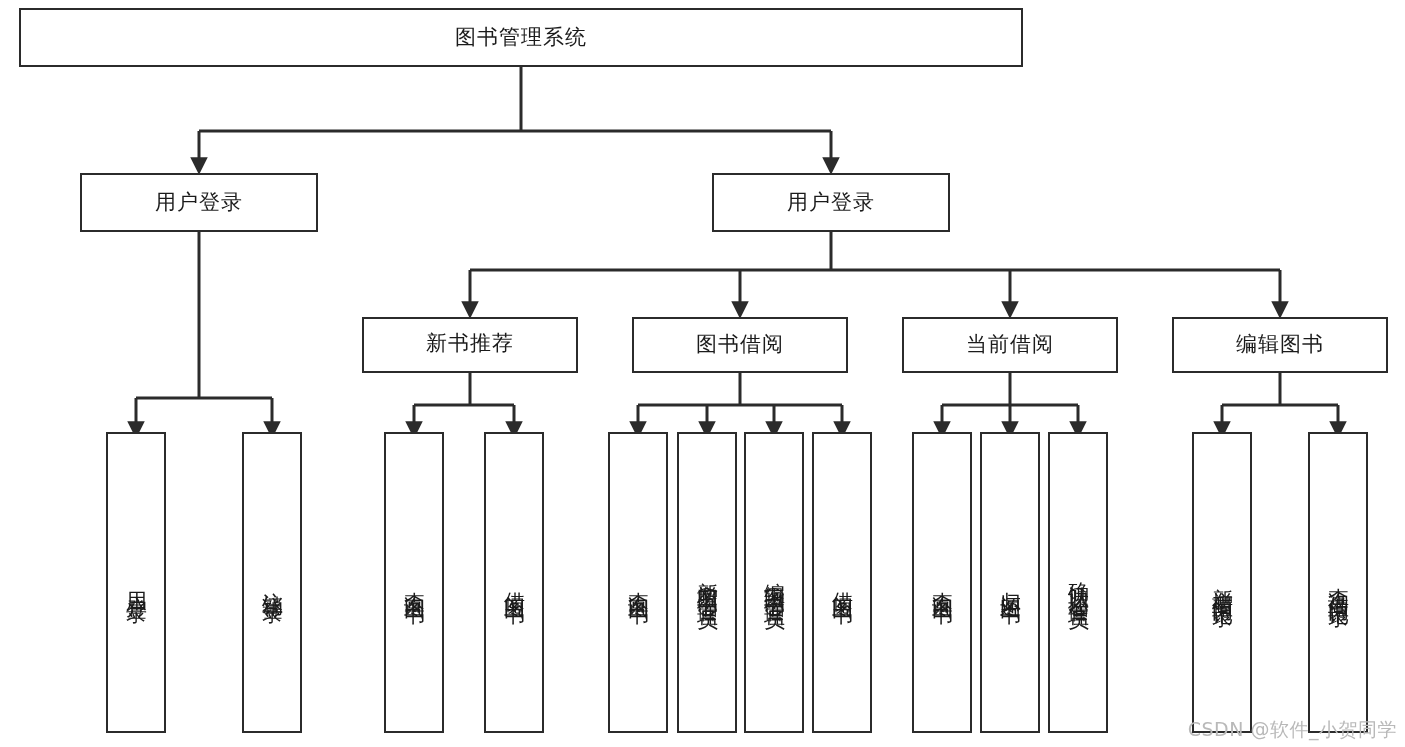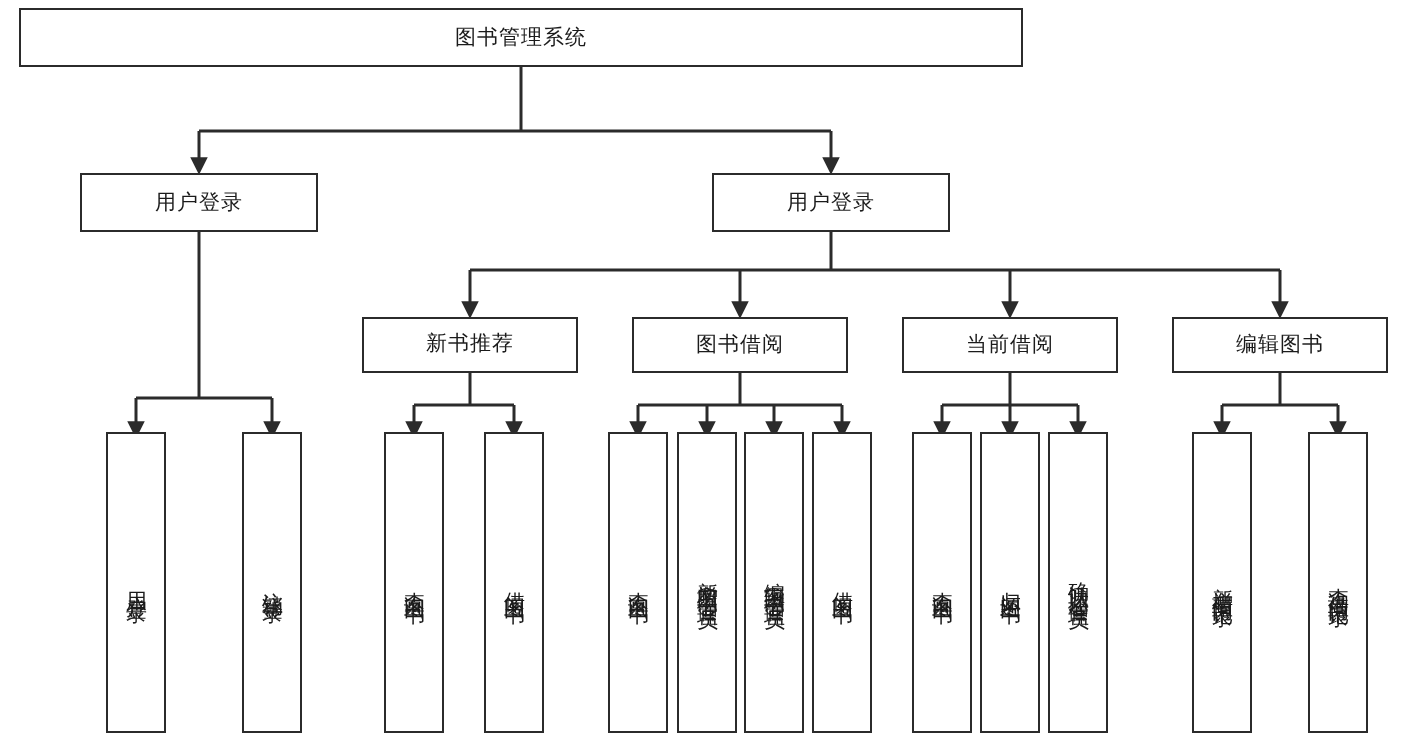--- a/index.html
+++ b/index.html
@@ -177,13 +177,14 @@
     <span class="vtxt">确认归还（管理员）</span>
   </div>
 
   <div class="node vert" style="left:1192px; top:432px; width:60px; height:301px;">
     <span class="vtxt">新增借阅记录</span>
   </div>
   <div class="node vert" style="left:1308px; top:432px; width:60px; height:301px;">
     <span class="vtxt">查询借阅记录</span>
   </div>
 
+  <div class="wm">CSDN @软件_小贺同学</div>
 </div>
 
 </body></html>

